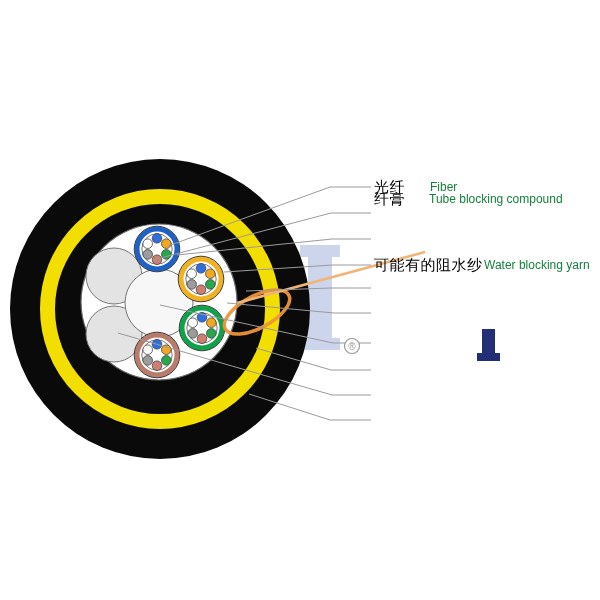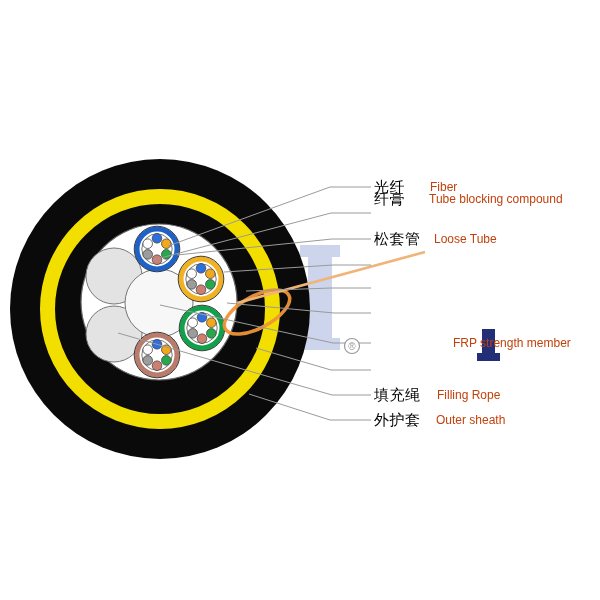--- a/index.html
+++ b/index.html
@@ -10,21 +10,21 @@
   }
   .stage{position:absolute;inset:0;width:600px;height:600px;}
   svg{position:absolute;left:0;top:0;}
   .row{position:absolute;left:0;width:600px;height:20px;}
   .cn{
     position:absolute;left:374px;top:50%;transform:translateY(-50%);
     font-size:15px;color:#000000;letter-spacing:.5px;white-space:nowrap;
   }
   .en{
     position:absolute;top:50%;transform:translateY(-50%);
-    font-size:12px;color:#c2410c;white-space:nowrap;
+    font-size:12px;color:#15803d;white-space:nowrap;
   }
 </style>
 </head>
 <body>
 
 <div class="stage">
 
   <svg width="600" height="600" viewBox="0 0 600 600">
 
     <g>
@@ -126,29 +126,20 @@
   </svg>
 
   <div class="row" style="top:177px">
     <span class="cn">光纤</span>
     <span class="en" style="left:430px">Fiber</span>
   </div>
   <div class="row" style="top:189px">
     <span class="cn">纤膏</span>
     <span class="en" style="left:429px">Tube blocking compound</span>
   </div>
-  <div class="row" style="top:229px">
-    <span class="cn">松套管</span>
-    <span class="en" style="left:434px">Loose Tube</span>
+  <div class="row" style="top:255px">
+    <span class="cn">可能有的阻水纱</span>
+    <span class="en" style="left:484px">Water blocking yarn</span>
   </div>
   <div class="row" style="top:333px">
-    <span class="en" style="left:453px">FRP strength member</span>
-  </div>
-  <div class="row" style="top:385px">
-    <span class="cn">填充绳</span>
-    <span class="en" style="left:437px">Filling Rope</span>
-  </div>
-  <div class="row" style="top:410px">
-    <span class="cn">外护套</span>
-    <span class="en" style="left:436px">Outer sheath</span>
   </div>
 
 </div>
 
 </body></html>

